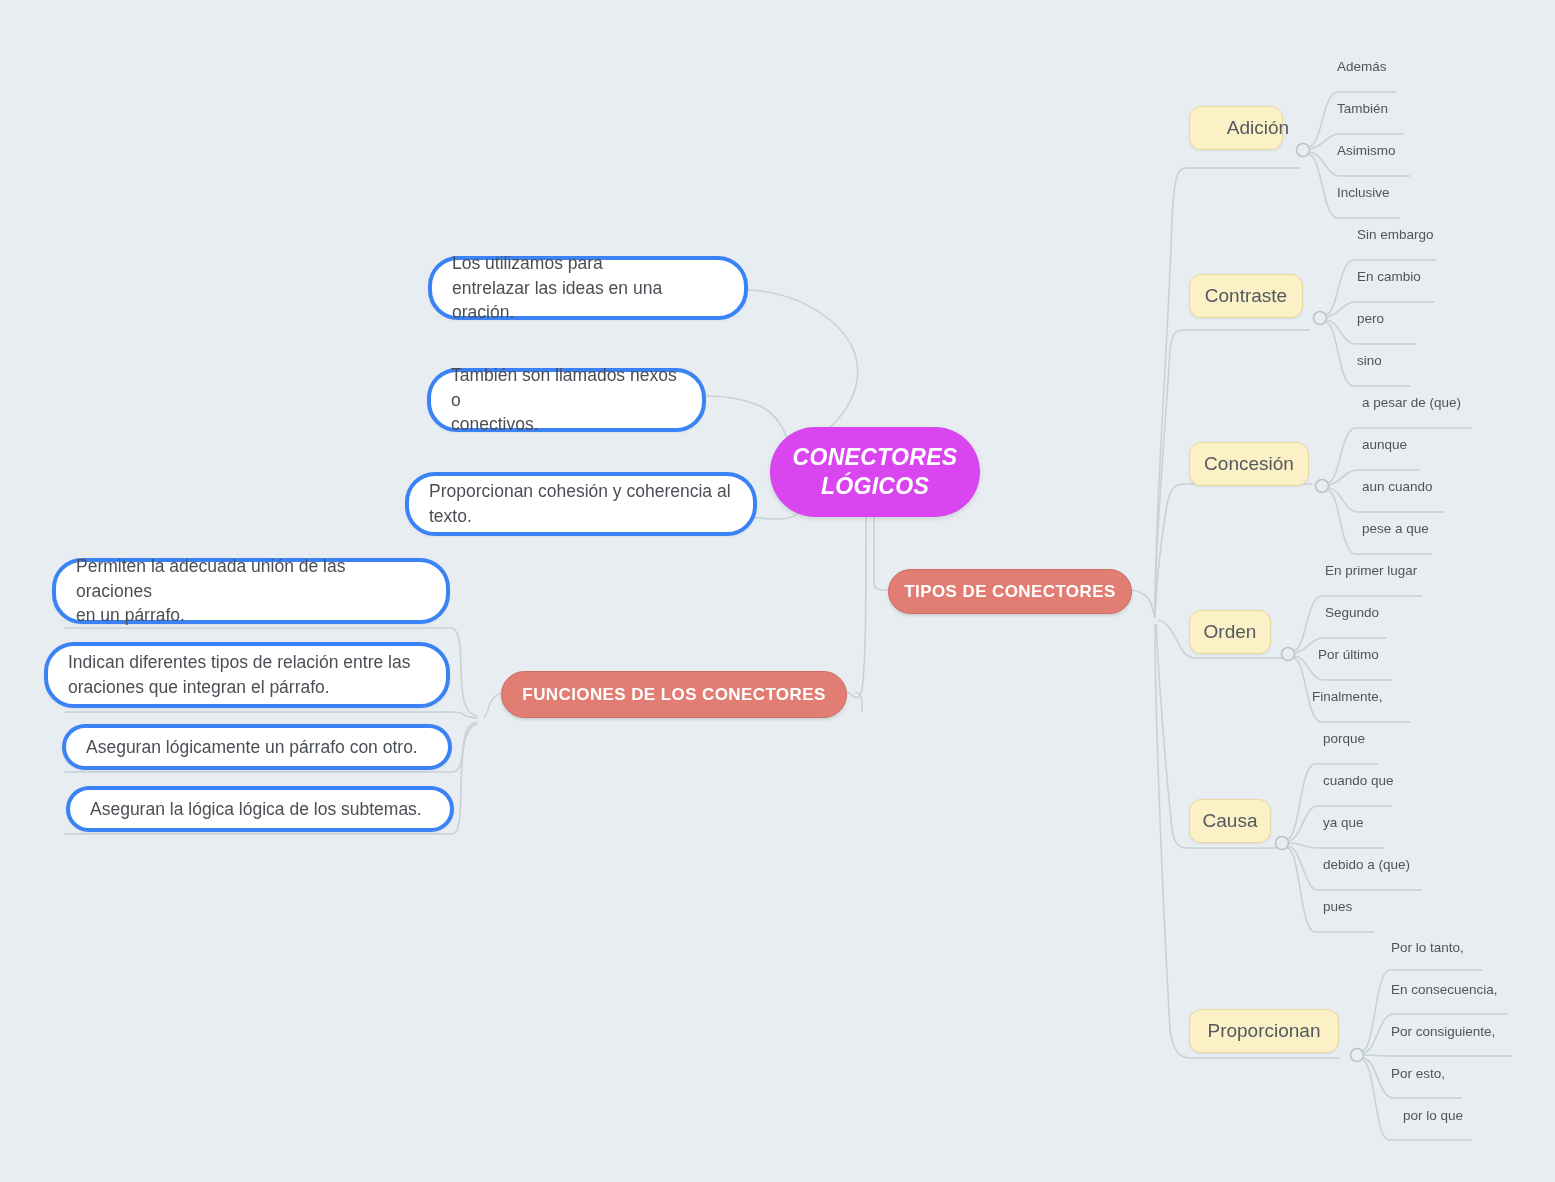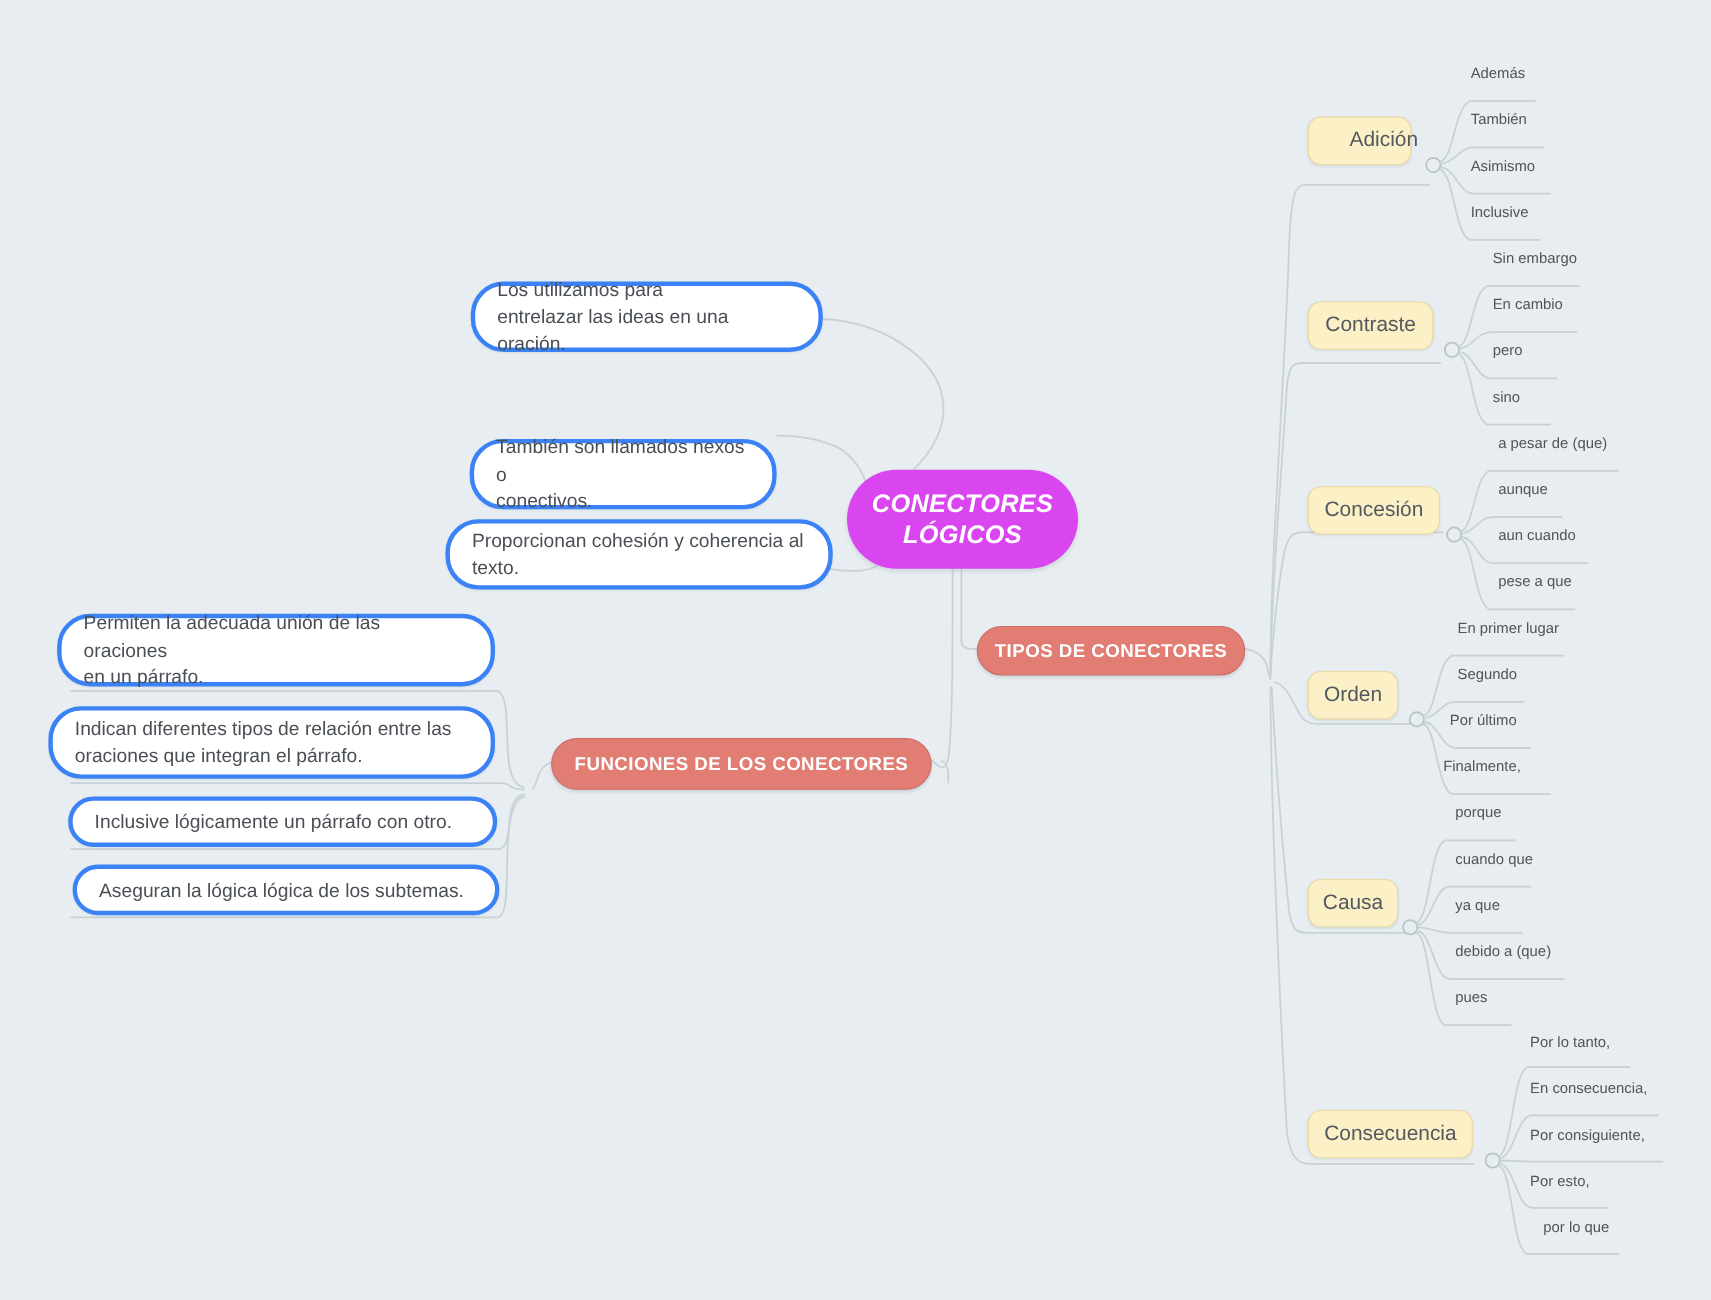--- a/index.html
+++ b/index.html
@@ -159,47 +159,47 @@
   <div class="central" style="left:770px;top:427px;width:210px;height:90px;">CONECTORES
 LÓGICOS</div>
 
   <div class="redpill" style="left:888px;top:569px;width:242px;height:43px;">TIPOS DE CONECTORES</div>
 
   <div class="redpill" style="left:501px;top:671px;width:344px;height:45px;">FUNCIONES DE LOS CONECTORES</div>
 
   <div class="whitebox" style="left:428px;top:256px;width:320px;height:64px;">Los utilizamos para
 entrelazar las ideas en una oración.</div>
 
-  <div class="whitebox" style="left:427px;top:368px;width:279px;height:64px;margin-top:31px;">También son llamados nexos o
+  <div class="whitebox" style="left:427px;top:368px;width:279px;height:64px;">También son llamados nexos o
 conectivos.</div>
 
   <div class="whitebox" style="left:405px;top:472px;width:352px;height:64px;">Proporcionan cohesión y coherencia al
 texto.</div>
 
   <div class="whitebox" style="left:52px;top:558px;width:398px;height:66px;">Permiten la adecuada unión de las oraciones
 en un párrafo.</div>
 
   <div class="whitebox" style="left:44px;top:642px;width:406px;height:66px;">Indican diferentes tipos de relación entre las
 oraciones que integran el párrafo.</div>
 
-  <div class="whitebox" style="left:62px;top:724px;width:390px;height:46px;">Inclusive lógicamente un párrafo con otro.</div>
+  <div class="whitebox" style="left:62px;top:724px;width:390px;height:46px;">Aseguran lógicamente un párrafo con otro.</div>
 
   <div class="whitebox" style="left:66px;top:786px;width:388px;height:46px;">Aseguran la lógica lógica de los subtemas.</div>
 
   <div class="yellowbox" style="left:1189px;top:106px;width:94px;height:44px;padding-left:44px;">Adición</div>
 
   <div class="yellowbox" style="left:1189px;top:274px;width:114px;height:44px;">Contraste</div>
 
   <div class="yellowbox" style="left:1189px;top:442px;width:120px;height:44px;text-align:right;">Concesión</div>
 
   <div class="yellowbox" style="left:1189px;top:610px;width:82px;height:44px;">Orden</div>
 
   <div class="yellowbox" style="left:1189px;top:799px;width:82px;height:44px;">Causa</div>
 
-  <div class="yellowbox" style="left:1189px;top:1009px;width:150px;height:44px;">Consecuencia</div>
+  <div class="yellowbox" style="left:1189px;top:1009px;width:150px;height:44px;">Proporcionan</div>
 
   <div class="leaf" style="left:1337px;top:60px;">Además</div>
   <div class="leaf" style="left:1337px;top:102px;">También</div>
   <div class="leaf" style="left:1337px;top:144px;">Asimismo</div>
   <div class="leaf" style="left:1337px;top:186px;">Inclusive</div>
 
   <div class="leaf" style="left:1357px;top:228px;">Sin embargo</div>
   <div class="leaf" style="left:1357px;top:270px;">En cambio</div>
   <div class="leaf" style="left:1357px;top:312px;">pero</div>
   <div class="leaf" style="left:1357px;top:354px;">sino</div>

